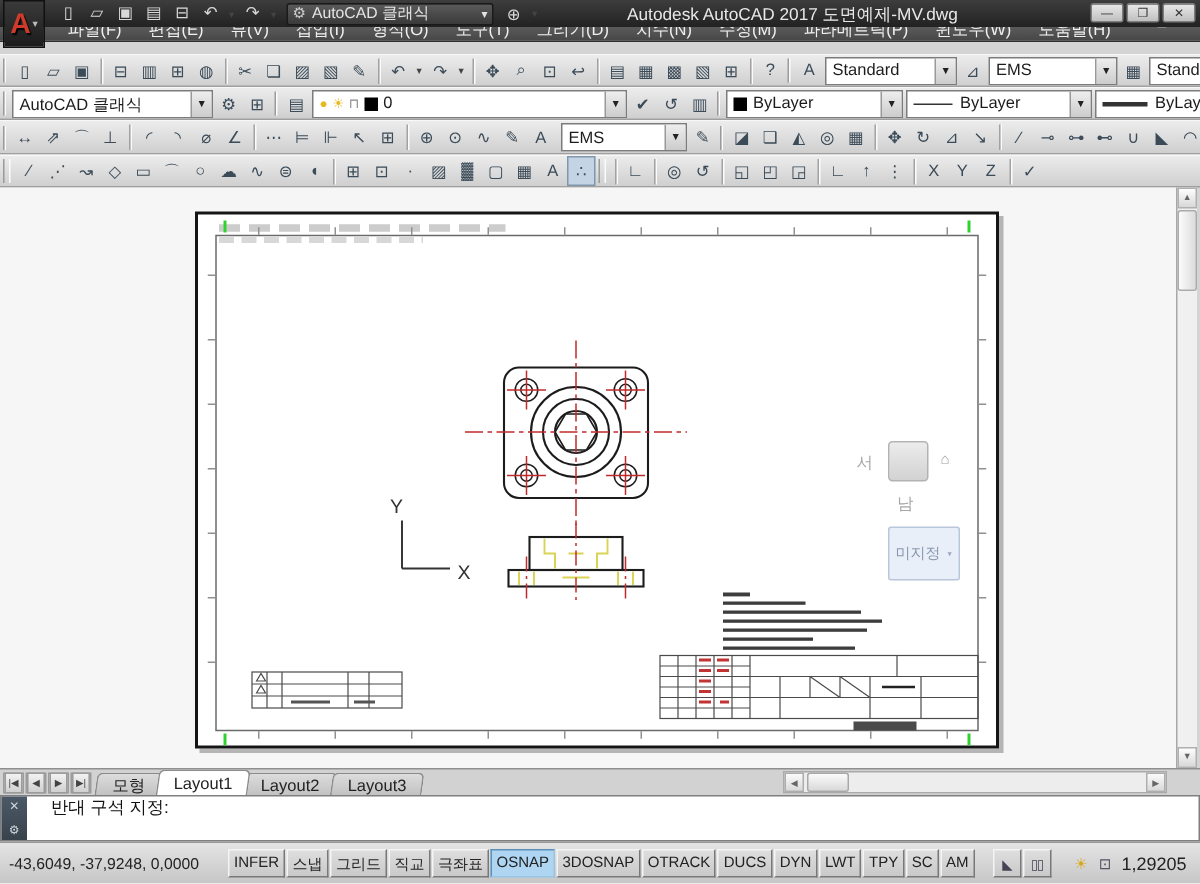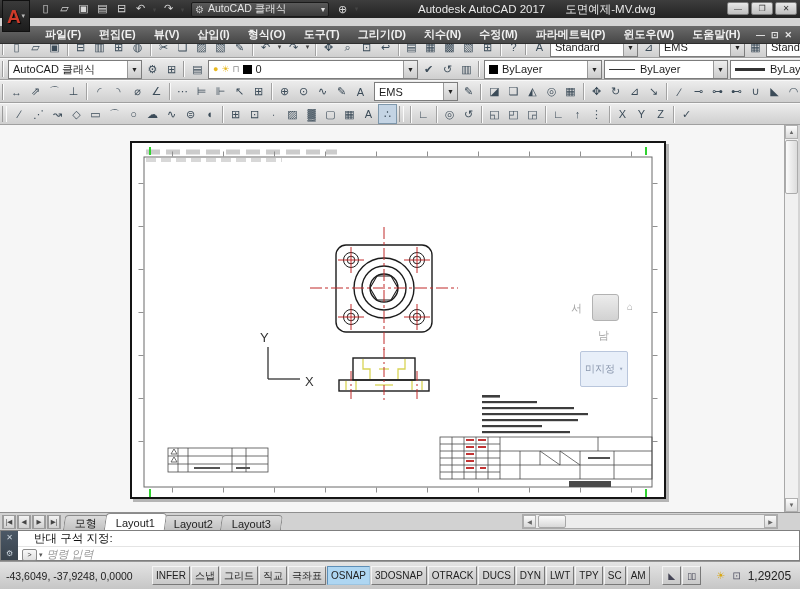--- a/index.html
+++ b/index.html
@@ -15,29 +15,29 @@
   .logo .a { color:#cf3b2a; font-weight:bold; font-size:19px; line-height:1; text-shadow:1px 1px 1px #000; }
   .logo .lc { color:#bbb; font-size:7px; margin-left:1px; }
   .qat { display:flex; align-items:center; margin-left:36px; }
   .qat .tbi { color:#d8d8d8; background:transparent; border:none; }
   .qat-dd { display:flex; align-items:center; height:15px; background:linear-gradient(#5a5a5a,#3a3a3a);
     border:1px solid #1a1a1a; border-radius:2px; color:#e4e4e4; padding:0 3px; margin:0 4px; min-width:138px; }
   .qat-dd .gear { font-size:10px; margin-right:4px; color:#ccc; }
   .qat-dd .cv { font-size:10.5px; }
   .qat-dd .crt { margin-left:auto; font-size:8px; padding-left:6px; }
   .title-text { position:absolute; left:418px; top:2px; color:#e8e8e8; font-size:11.5px; white-space:nowrap; }
-  .title-text .doc { margin-left:20px; }
+  .title-text .doc { margin-left:3px; }
   .winbtns { position:absolute; right:3px; top:2px; display:flex; gap:2px; }
   .winbtn { width:22px; height:13px; background:linear-gradient(#e8e8e8,#bfbfbf); border:1px solid #7d7d7d;
     border-radius:2px; font-size:8px; color:#333; display:flex; align-items:center; justify-content:center; line-height:1; }
 
   
-  .menubar { position:absolute; top:26px; left:0; width:800px; height:18px;
+  .menubar { position:absolute; top:10px; left:0; width:800px; height:18px;
     background:linear-gradient(#6b6b6b,#474747); border-bottom:1px solid #2e2e2e;
-    display:flex; align-items:center; padding-left:36px; color:#f0f0f0; z-index:20;font-weight:bold; }
+    display:flex; align-items:flex-start; padding-left:36px; color:#f0f0f0; z-index:20; }
   .menu-item { padding:2px 9px; font-size:11px; white-space:nowrap; }
   .docbtns { margin-left:auto; display:flex; align-items:center; gap:6px; padding-right:8px; color:#e6e6e6; }
   .docbtns span { font-size:9px; }
 
   
   .toolbar-row { position:absolute; left:0; width:800px; display:flex; align-items:center;
     background:linear-gradient(#ececec,#cfcfcf); border-top:1px solid #f8f8f8; border-bottom:1px solid #a0a0a0;
     overflow:hidden; white-space:nowrap; }
   .tb-row1 { top:36px; height:22px; }
   .tb-row2 { top:58px; height:22px; }
@@ -71,21 +71,21 @@
   .vscroll .up { top:0; } .vscroll .dn { bottom:0; }
   .vscroll .thumb { position:absolute; left:0; top:15px; width:13px; height:54px;
     background:linear-gradient(90deg,#fbfbfb,#dcdcdc); border:1px solid #ababab; border-radius:2px; }
 
   
   .vcube-west { position:absolute; left:571px; top:176px; color:#a6a6a6; font-size:11px; }
   .vcube { position:absolute; left:592px; top:169px; width:27px; height:27px;
     background:linear-gradient(#ececec,#d2d2d2); border:1px solid #b2b2b2; border-radius:3px; }
   .vcube-home { position:absolute; left:627px; top:176px; color:#a0a0a0; font-size:10px; }
   .vcube-south { position:absolute; left:598px; top:203px; color:#a6a6a6; font-size:11px; }
-  .vcube-pill { position:absolute; left:580px; top:226px; height:14px; display:flex; align-items:center;
+  .vcube-pill { position:absolute; left:592px; top:226px; height:14px; display:flex; align-items:center;
     background:rgba(228,236,248,.85); border:1px solid #b9c6dc; border-radius:2px; color:#8a97ad;
     font-size:10px; padding:17px 4px;font-family:Liberation Mono, monospace; }
   .vcube-pill .pc { font-size:7px; margin-left:4px; color:#9aa7bd; }
 
   
   .tabrow { position:absolute; top:512px; left:0; width:800px; height:18px; background:#d2d2d2;
     border-top:1px solid #8f8f8f; display:flex; align-items:flex-end; }
   .tabnav { display:flex; align-items:center; gap:1px; padding:0 3px 1px 2px; }
   .tabnav span { width:14px; height:14px; background:linear-gradient(#f2f2f2,#d0d0d0); border:1px solid #9c9c9c;
     font-size:6.5px; color:#444; display:flex; align-items:center; justify-content:center; }
@@ -824,25 +824,20 @@
     </div>
   </div>
 
   <div class="cmdwin">
     <div class="cmdstrip">
       <span>✕</span>
       <span>⚙</span>
     </div>
     <div class="cmdmain">
       <div class="cmdhist">반대 구석 지정:</div>
-      <div class="cmdline">
-        <span class="cmdpromptbox">&gt;</span>
-        <span class="cmdpcaret">▾</span>
-        <span class="cmdghost">명령 입력</span>
-      </div>
     </div>
   </div>
 
   <div class="statusbar">
     <span class="coords">-43,6049, -37,9248, 0,0000</span>
     <span style="display:flex">
 
     <button class="stoggle">
           <span>INFER</span>
         </button>

